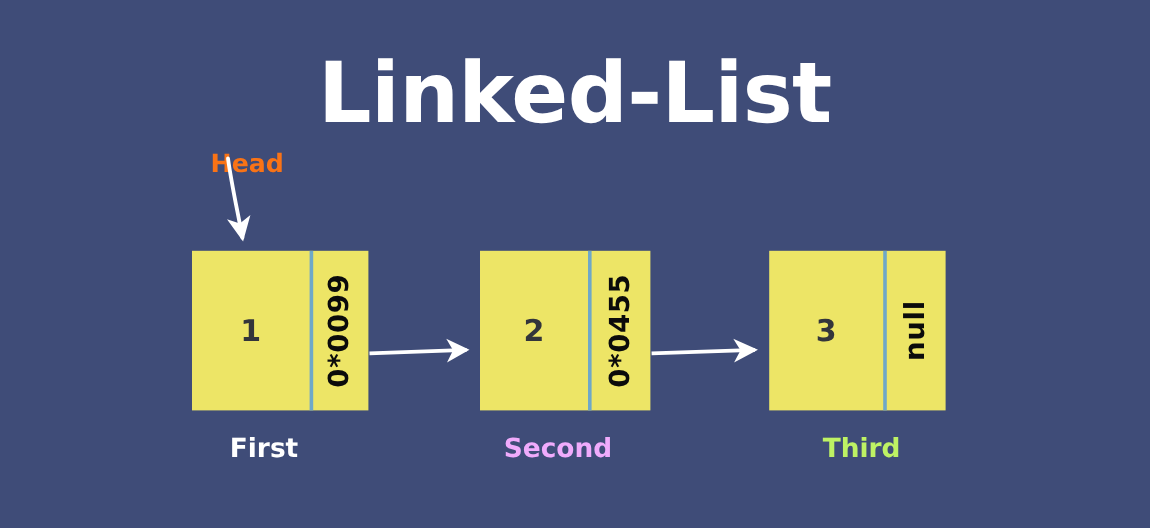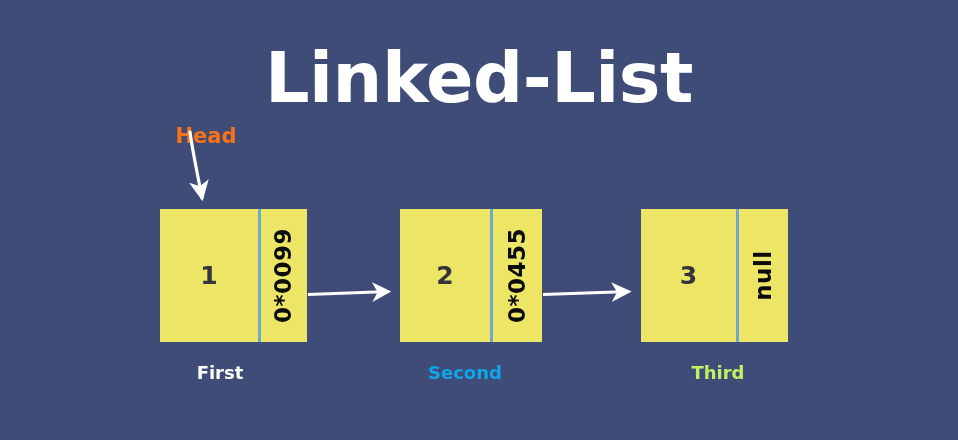--- a/index.html
+++ b/index.html
@@ -110,21 +110,21 @@
     top: 278px;
     height: 28px;
     overflow: visible;
   }
 
   
   .caption {
     position: absolute;
     top: 362px;
     text-align: center;
-    font-size: 18px;
+    font-size: 22px;
     font-weight: 700;
     color: #ffffff;
     white-space: nowrap;
   }
 </style>
 </head>
 <body>
 
 <div id="canvas">
 
@@ -184,16 +184,16 @@
   <svg class="link-arrow" id="lk2" viewBox="0 0 100 28" preserveAspectRatio="none" xmlns="http://www.w3.org/2000/svg" style="left: 542px; width: 99px;">
     <defs>
       <marker id="link-head-2" markerWidth="7" markerHeight="7" refX="5.6" refY="3.5" orient="auto" markerUnits="strokeWidth">
         <path d="M0,0.4 L6.4,3.5 L0,6.6 L1.8,3.5 Z" fill="#ffffff"></path>
       </marker>
     </defs>
     <line x1="1" y1="16.5" x2="88" y2="13.5" stroke="#ffffff" stroke-width="3.2" stroke-linecap="butt" marker-end="url(#link-head-2)"></line>
   </svg>
 
   <div class="caption" id="cap1" style="left: 120px; width: 200px; color: rgb(255, 255, 255);">First</div>
-  <div class="caption" id="cap2" style="left: 365px; width: 200px; color: #0ea5e9;">Second</div>
+  <div class="caption" id="cap2" style="left: 365px; width: 200px; color: #f0abfc;">Second</div>
   <div class="caption" id="cap3" style="left: 618px; width: 200px; color: #bef264;">Third</div>
 
 </div>
 
 </body></html>

